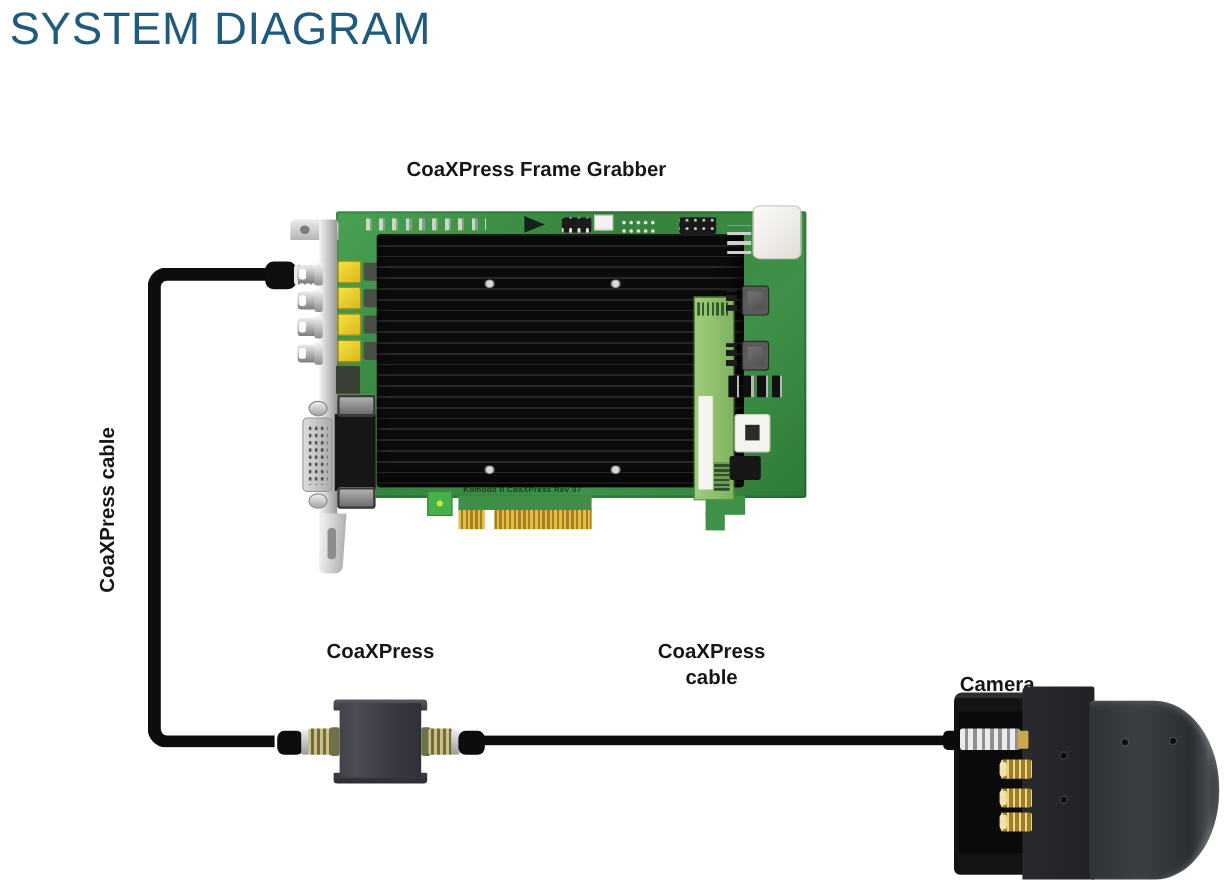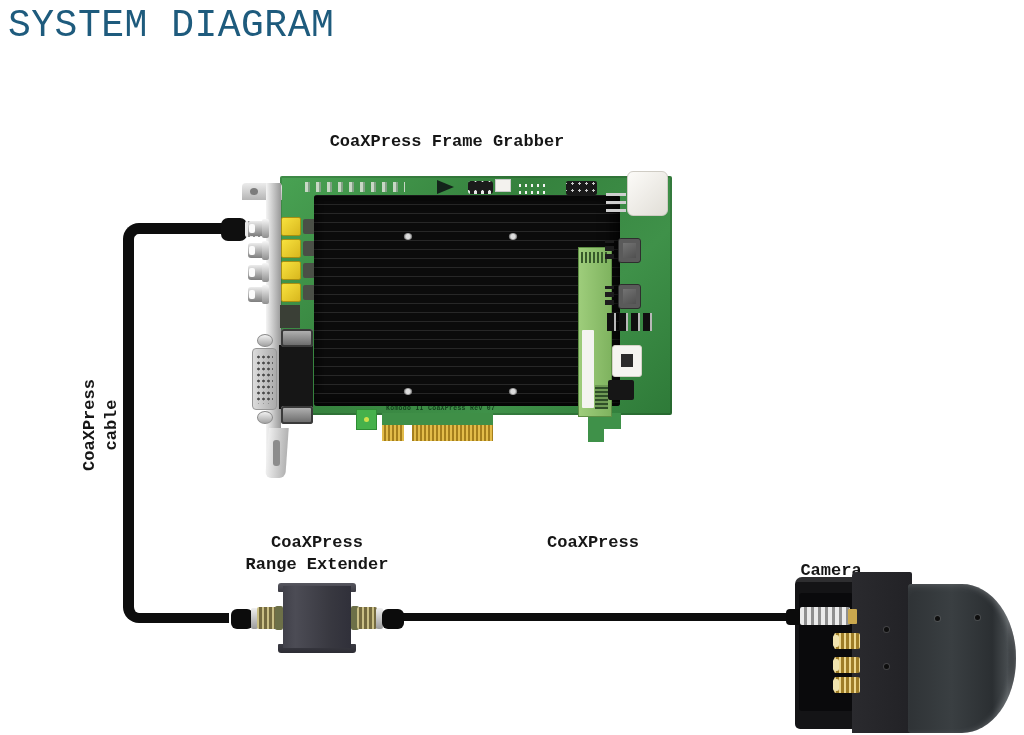--- a/index.html
+++ b/index.html
@@ -1,17 +1,17 @@
 <!DOCTYPE html>
 <html><head>
 <meta charset="utf-8">
 <style>
   html,body{margin:0;padding:0;background:#fff;}
   .canvas{position:relative;width:1024px;height:735px;background:#ffffff;overflow:hidden;
-          font-family:Liberation Mono, monospace;}
+          font-family:Liberation Sans, sans-serif;}
   .abs{position:absolute;}
 
   
   .title{left:8px;top:4px;font-size:38px;font-weight:400;letter-spacing:.5px;color:#1e5b7d;margin:0;}
 
   
   .lbl{font-size:17px;font-weight:700;color:#161616;text-align:center;line-height:22px;}
   .lbl-fg{left:327px;top:131px;width:240px;}
   .lbl-ext{left:237px;top:532px;width:160px;}
   .lbl-cbl2{left:513px;top:532px;width:160px;}
@@ -163,20 +163,21 @@
     <div class="abs cable-u"></div>
     <div class="abs lbl lbl-vert">CoaXPress cable</div>
     <div class="abs boot-card"></div>
     <div class="abs barrel-card"></div>
   </div>
 
   <div>
     <div class="abs cable-r"></div>
     <div class="abs lbl lbl-cbl2">
       <span style="display:block">CoaXPress</span>
+      <span style="display:block">cable</span>
     </div>
   </div>
 
   <div>
     <div class="abs lbl lbl-fg">CoaXPress Frame Grabber</div>
 
     <div class="abs pcb"></div>
     <div class="abs pcie-base"></div>
     <div class="abs pcie-gold"></div>
     <div class="abs pcie-notch"></div>
@@ -240,21 +241,20 @@
     <div class="abs tiny3 t3b"></div>
     <div class="abs caps4"></div>
     <div class="abs wchip"></div>
     <div class="abs wchip-core"></div>
     <div class="abs bchip"></div>
   </div>
 
   <div>
     <div class="abs lbl lbl-ext">
       <span style="display:block">CoaXPress</span>
-      <span style="display:block">Range Extender</span>
     </div>
     <div class="abs boot-ext boot-l"></div>
     <div class="abs ring-ext ring-l"></div>
     <div class="abs brass brass-l"></div>
     <div class="abs nut nut-l"></div>
     <div class="abs ext-flange-t"></div>
     <div class="abs ext-flange-b"></div>
     <div class="abs ext-body"></div>
     <div class="abs nut nut-r"></div>
     <div class="abs brass brass-r"></div>

